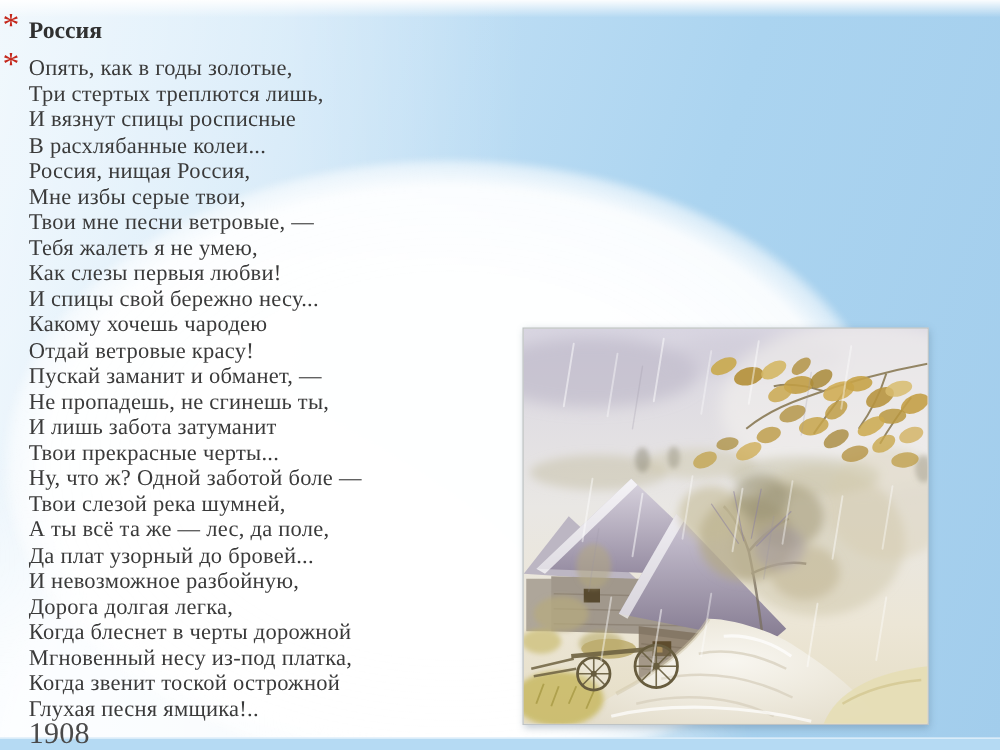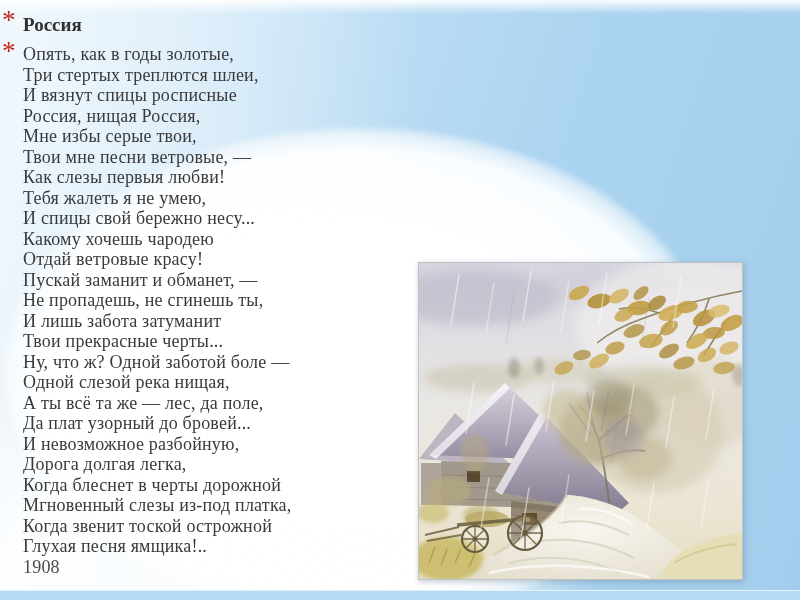--- a/index.html
+++ b/index.html
@@ -23,21 +23,21 @@
     background:linear-gradient(to bottom,rgba(255,255,255,.95) 0%,rgba(255,255,255,0) 100%);}
   .bottom-strip{position:absolute;left:0;bottom:0;width:800px;height:9px;background:#b5daf3;
     border-top:1px solid rgba(255,255,255,.65);}
   
   .text-block{position:absolute;left:6px;top:13px;width:420px;color:#3a3a3a;}
   .title-item{position:relative;padding-left:17px;font-size:19px;font-weight:bold;
     line-height:24px;margin-bottom:7px;color:#303030;}
   .poem-item{position:relative;padding-left:17px;font-size:18px;line-height:20.5px;letter-spacing:.2px;}
   .bullet{position:absolute;left:-4px;top:-6px;color:#c5281c;font-size:27px;font-weight:normal;line-height:27px;}
   .poem-line{white-space:nowrap;}
-  .poem-year{padding-left:17px;font-size:18px;line-height:20.5px;letter-spacing:.2px;color:#4a4a4a;}
+  .poem-year{padding-left:17px;font-size:24px;line-height:20.5px;letter-spacing:.2px;color:#4a4a4a;}
   
   .painting{position:absolute;left:418px;top:262px;width:323px;height:316px;
     border:1px solid rgba(140,150,160,.45);box-sizing:content-box;
     box-shadow:1px 2px 6px rgba(80,105,130,.35);background:#e9e7e2;}
   .painting svg{display:block;}
 </style>
 </head>
 <body>
 
 <div class="slide">
@@ -49,42 +49,43 @@
 
   <div class="text-block">
     <div class="title-item">
       <span class="bullet">*</span>
       <span>Россия</span>
     </div>
     <div class="poem-item">
       <span class="bullet">*</span>
       <div>
           <div class="poem-line">Опять, как в годы золотые,</div>
-          <div class="poem-line">Три стертых треплются шлеи,</div>
+          <div class="poem-line">Три стертых треплются лишь,</div>
           <div class="poem-line">И вязнут спицы росписные</div>
+          <div class="poem-line">В расхлябанные колеи...</div>
           <div class="poem-line">Россия, нищая Россия,</div>
           <div class="poem-line">Мне избы серые твои,</div>
           <div class="poem-line">Твои мне песни ветровые, —</div>
+          <div class="poem-line">Тебя жалеть я не умею,</div>
           <div class="poem-line">Как слезы первыя любви!</div>
-          <div class="poem-line">Тебя жалеть я не умею,</div>
           <div class="poem-line">И спицы свой бережно несу...</div>
           <div class="poem-line">Какому хочешь чародею</div>
           <div class="poem-line">Отдай ветровые красу!</div>
           <div class="poem-line">Пускай заманит и обманет, —</div>
           <div class="poem-line">Не пропадешь, не сгинешь ты,</div>
           <div class="poem-line">И лишь забота затуманит</div>
           <div class="poem-line">Твои прекрасные черты...</div>
           <div class="poem-line">Ну, что ж? Одной заботой боле —</div>
-          <div class="poem-line">Одной слезой река нищая,</div>
+          <div class="poem-line">Твои слезой река шумней,</div>
           <div class="poem-line">А ты всё та же — лес, да поле,</div>
           <div class="poem-line">Да плат узорный до бровей...</div>
           <div class="poem-line">И невозможное разбойную,</div>
           <div class="poem-line">Дорога долгая легка,</div>
           <div class="poem-line">Когда блеснет в черты дорожной</div>
-          <div class="poem-line">Мгновенный слезы из-под платка,</div>
+          <div class="poem-line">Мгновенный несу из-под платка,</div>
           <div class="poem-line">Когда звенит тоской острожной</div>
           <div class="poem-line">Глухая песня ямщика!..</div>
         </div>
     </div>
     <div class="poem-year">1908</div>
   </div>
 
   <div class="painting" title="Акварель: серые избы в осенний дождь, ветка с золотыми листьями, телега с колёсами у размытой дороги">
     <svg width="323" height="316" viewBox="0 0 323 316" xmlns="http://www.w3.org/2000/svg">
       <defs>

